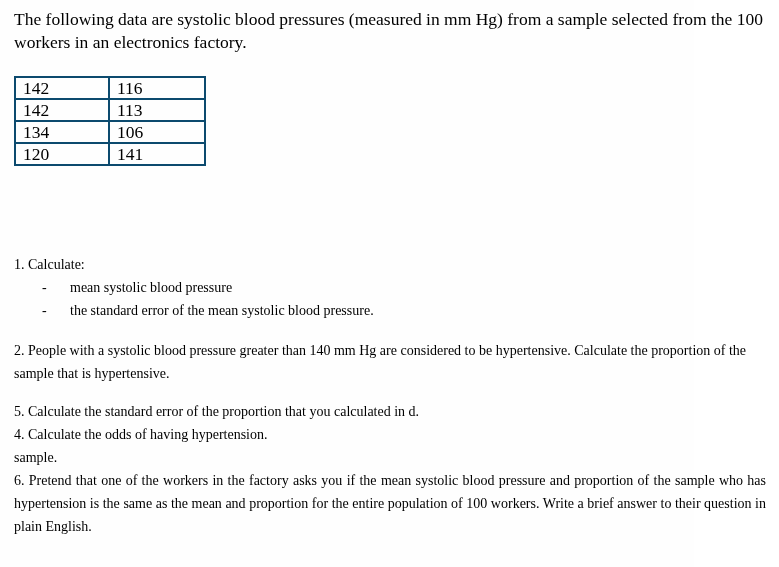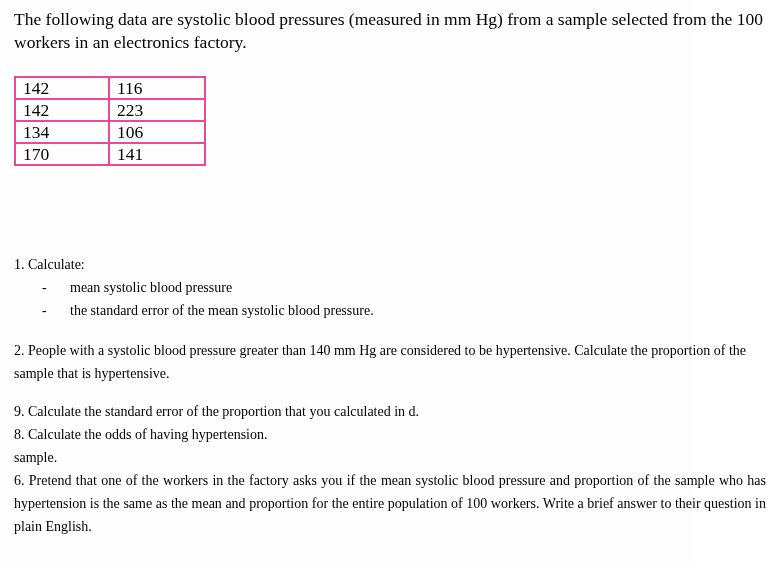--- a/index.html
+++ b/index.html
@@ -32,21 +32,21 @@
     text-align: left;
   }
   .data-table {
     position: absolute;
     left: 14px;
     top: 76px;
     border-collapse: collapse;
     table-layout: fixed;
   }
   .data-table td {
-    border: 2px solid #ec4899;
+    border: 2px solid #0c4a6e;
     height: 20px;
     font-size: 17.5px;
     line-height: 20px;
     padding: 0 0 0 7px;
     vertical-align: middle;
   }
   .data-table td.col-a { width: 85px; }
   .data-table td.col-b { width: 87px; }
 
   .questions {
@@ -102,28 +102,28 @@
   <div class="intro">The following data are systolic blood pressures (measured in mm Hg) from a sample selected from the 100 workers in an electronics factory.</div>
 
   <table class="data-table">
     <tbody>
       <tr>
         <td class="col-a">142</td>
         <td class="col-b">116</td>
       </tr>
       <tr>
         <td class="col-a">142</td>
-        <td class="col-b">223</td>
+        <td class="col-b">113</td>
       </tr>
       <tr>
         <td class="col-a">134</td>
         <td class="col-b">106</td>
       </tr>
       <tr>
-        <td class="col-a">170</td>
+        <td class="col-a">120</td>
         <td class="col-b">141</td>
       </tr>
     </tbody>
   </table>
 
   <div class="questions">
 
     <div class="q-block">
       <div class="q-item">1. Calculate:</div>
       <ul class="sub-list">
@@ -140,25 +140,25 @@
 
     <div class="q-gap"></div>
 
     <div class="q-block">
       <div class="q-item">2. People with a systolic blood pressure greater than 140 mm Hg are considered to be hypertensive. Calculate the proportion of the sample that is hypertensive.</div>
     </div>
 
     <div class="q-gap-sm"></div>
 
     <div class="q-block">
-      <div class="q-item">9. Calculate the standard error of the proportion that you calculated in d.</div>
+      <div class="q-item">5. Calculate the standard error of the proportion that you calculated in d.</div>
     </div>
 
     <div class="q-block">
-      <div class="q-item">8. Calculate the odds of having hypertension.</div>
+      <div class="q-item">4. Calculate the odds of having hypertension.</div>
     </div>
 
     <div class="q-block para-q5">
       <div class="q-item">sample.</div>
     </div>
 
     <div class="q-block">
       <div class="q-item justified">6. Pretend that one of the workers in the factory asks you if the mean systolic blood pressure and proportion of the sample who has hypertension is the same as the mean and proportion for the entire population of 100 workers. Write a brief answer to their question in plain English.</div>
     </div>
 

